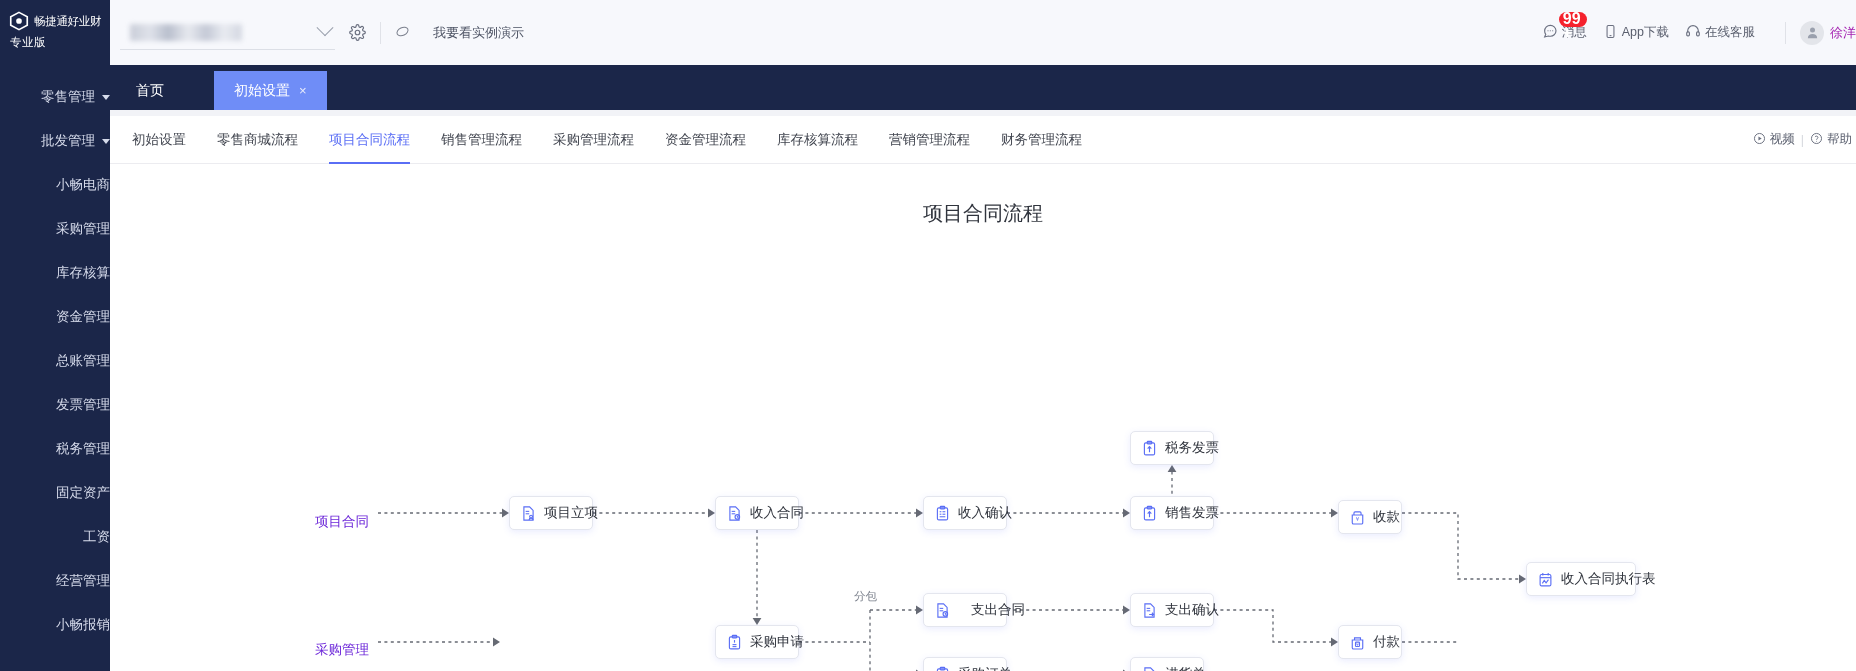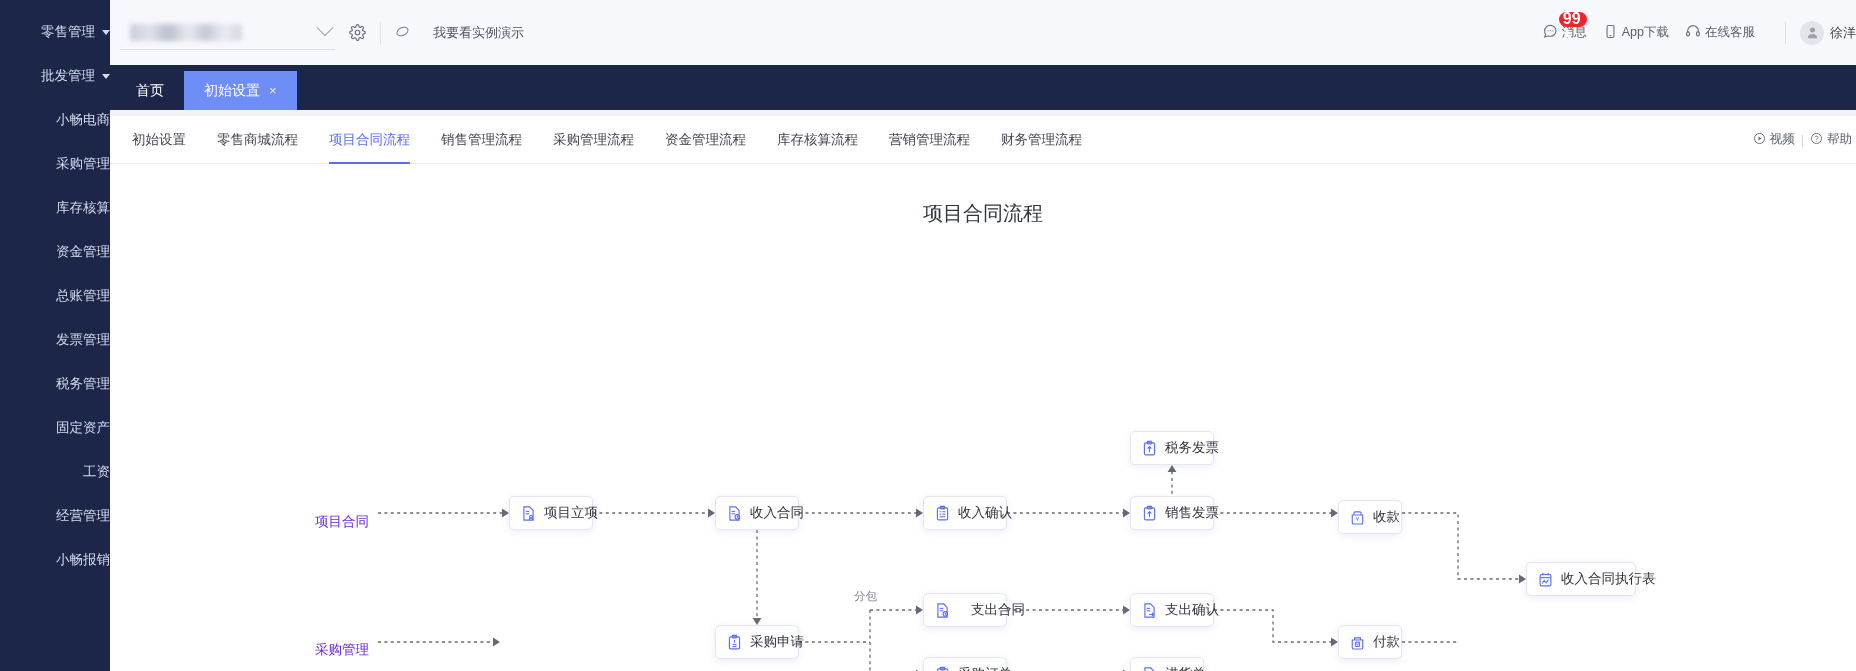--- a/index.html
+++ b/index.html
@@ -78,26 +78,26 @@
   }
   .badge {
     position: absolute; left: 17px; top: -11px; background: #f5222d;
     color: #fff; font-size: 16px; line-height: 14px; height: 15px;
     padding: 0 4px; border-radius: 8px; font-weight: bold;
   }
   .avatar {
     width: 24px; height: 24px; border-radius: 50%; background: #e3e5ea;
     display: flex; align-items: center; justify-content: center; margin-right: 6px;
   }
-  .uname { color: #404040; font-size: 13px; white-space: nowrap; }
+  .uname { color: #a21caf; font-size: 13px; white-space: nowrap; }
 
   
   #tabstrip {
     height: 45px; background: #1b2649; display: flex; align-items: flex-end;
-    flex: 0 0 45px; padding-left: 6px;
+    flex: 0 0 45px; padding-left: 6px; gap: 30px;
   }
   .tab {
     height: 39px; display: flex; align-items: center; padding: 0 20px;
     color: #ffffff; font-size: 14px; cursor: pointer; gap: 9px;
   }
   .tab.active { background: #6f8df7; }
   .tab-close { font-size: 13px; color: #e9ecfb; }
 
   
   #content {
@@ -150,20 +150,32 @@
     position: absolute; font-size: 11.5px; color: #7b808c; white-space: nowrap;
   }
   svg.wires { position: absolute; left: 0; top: 0; pointer-events: none; }
 </style>
 </head>
 <body>
 
 <div id="app">
 
   <div id="sidebar">
+    <div class="logo-box">
+      <div class="logo-row">
+        <span class="logo-mark">
+          <svg width="22" height="22" viewBox="0 0 24 24">
+            <path d="M12 2.6 21 7.4v9.2L12 21.4 3 16.6V7.4z" fill="none" stroke="#fff" stroke-width="1.8"></path>
+            <circle cx="12" cy="12" r="3.1" fill="#fff"></circle>
+          </svg>
+        </span>
+        <span class="logo-text">畅捷通好业财</span>
+      </div>
+      <div class="logo-sub">专业版</div>
+    </div>
     <div class="nav-list" id="nav-list">
         <div class="nav-item">
           <span>零售管理</span>
           <span class="caret"></span>
         </div>
         <div class="nav-item">
           <span>批发管理</span>
           <span class="caret"></span>
         </div>
         <div class="nav-item">

